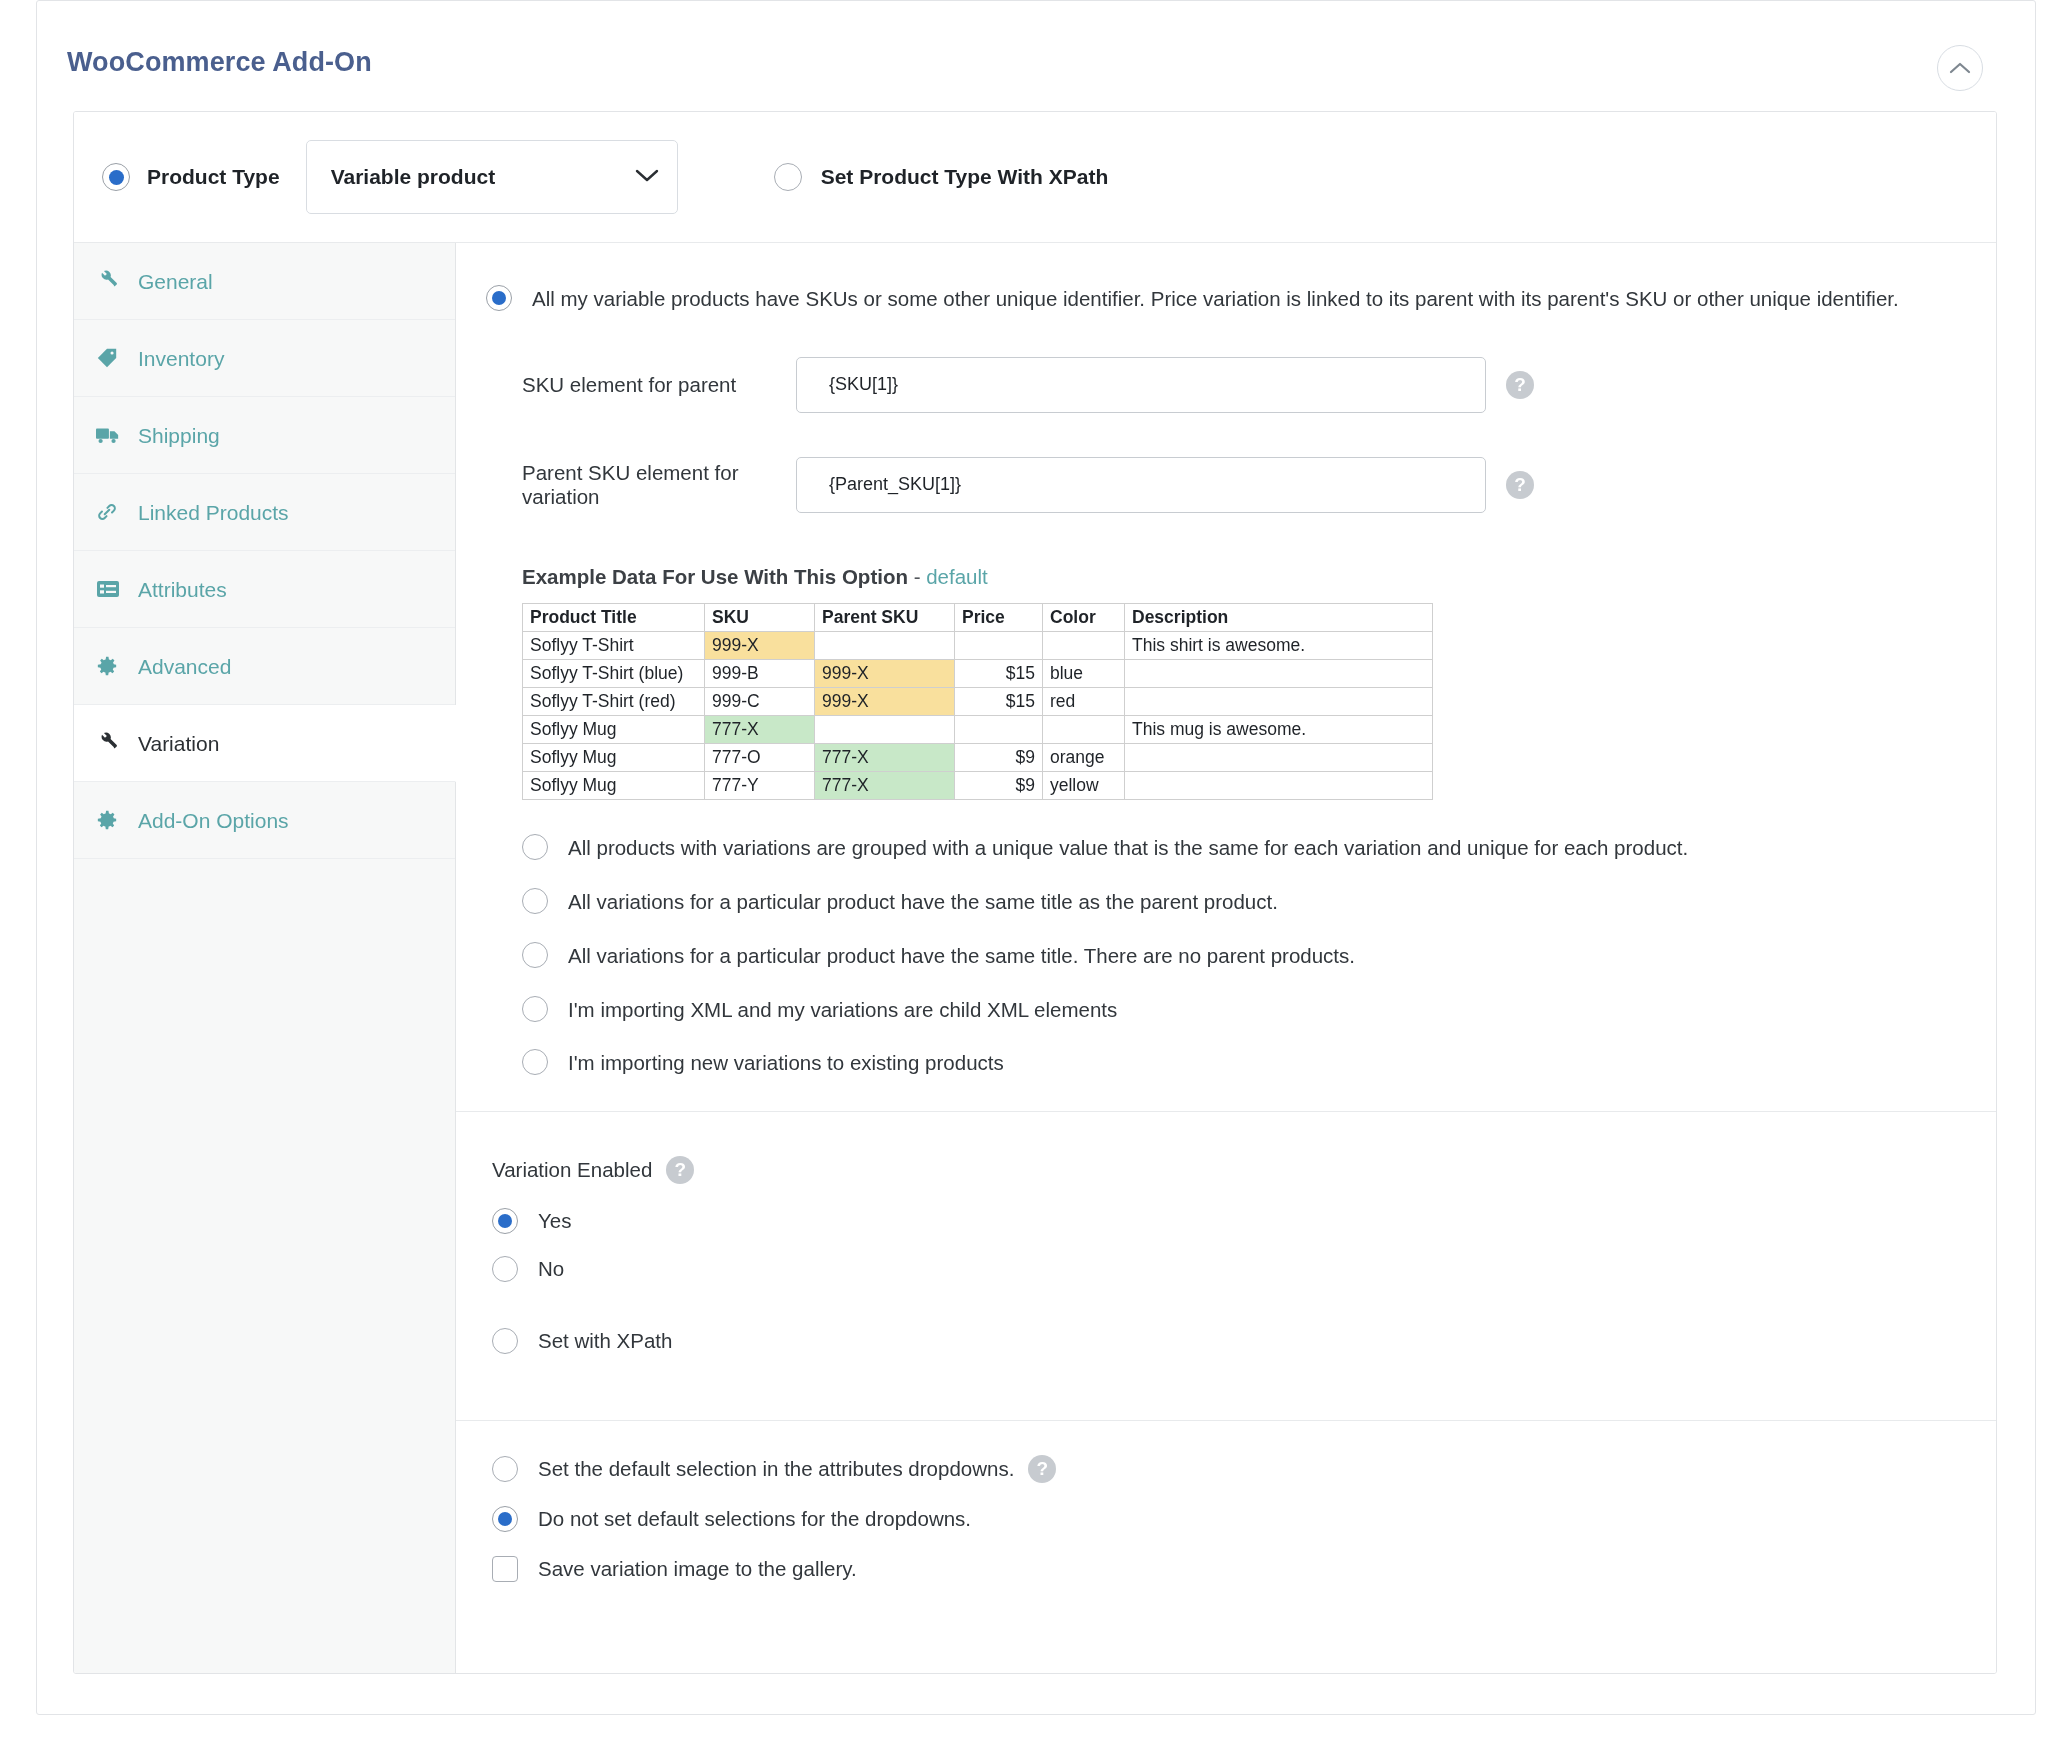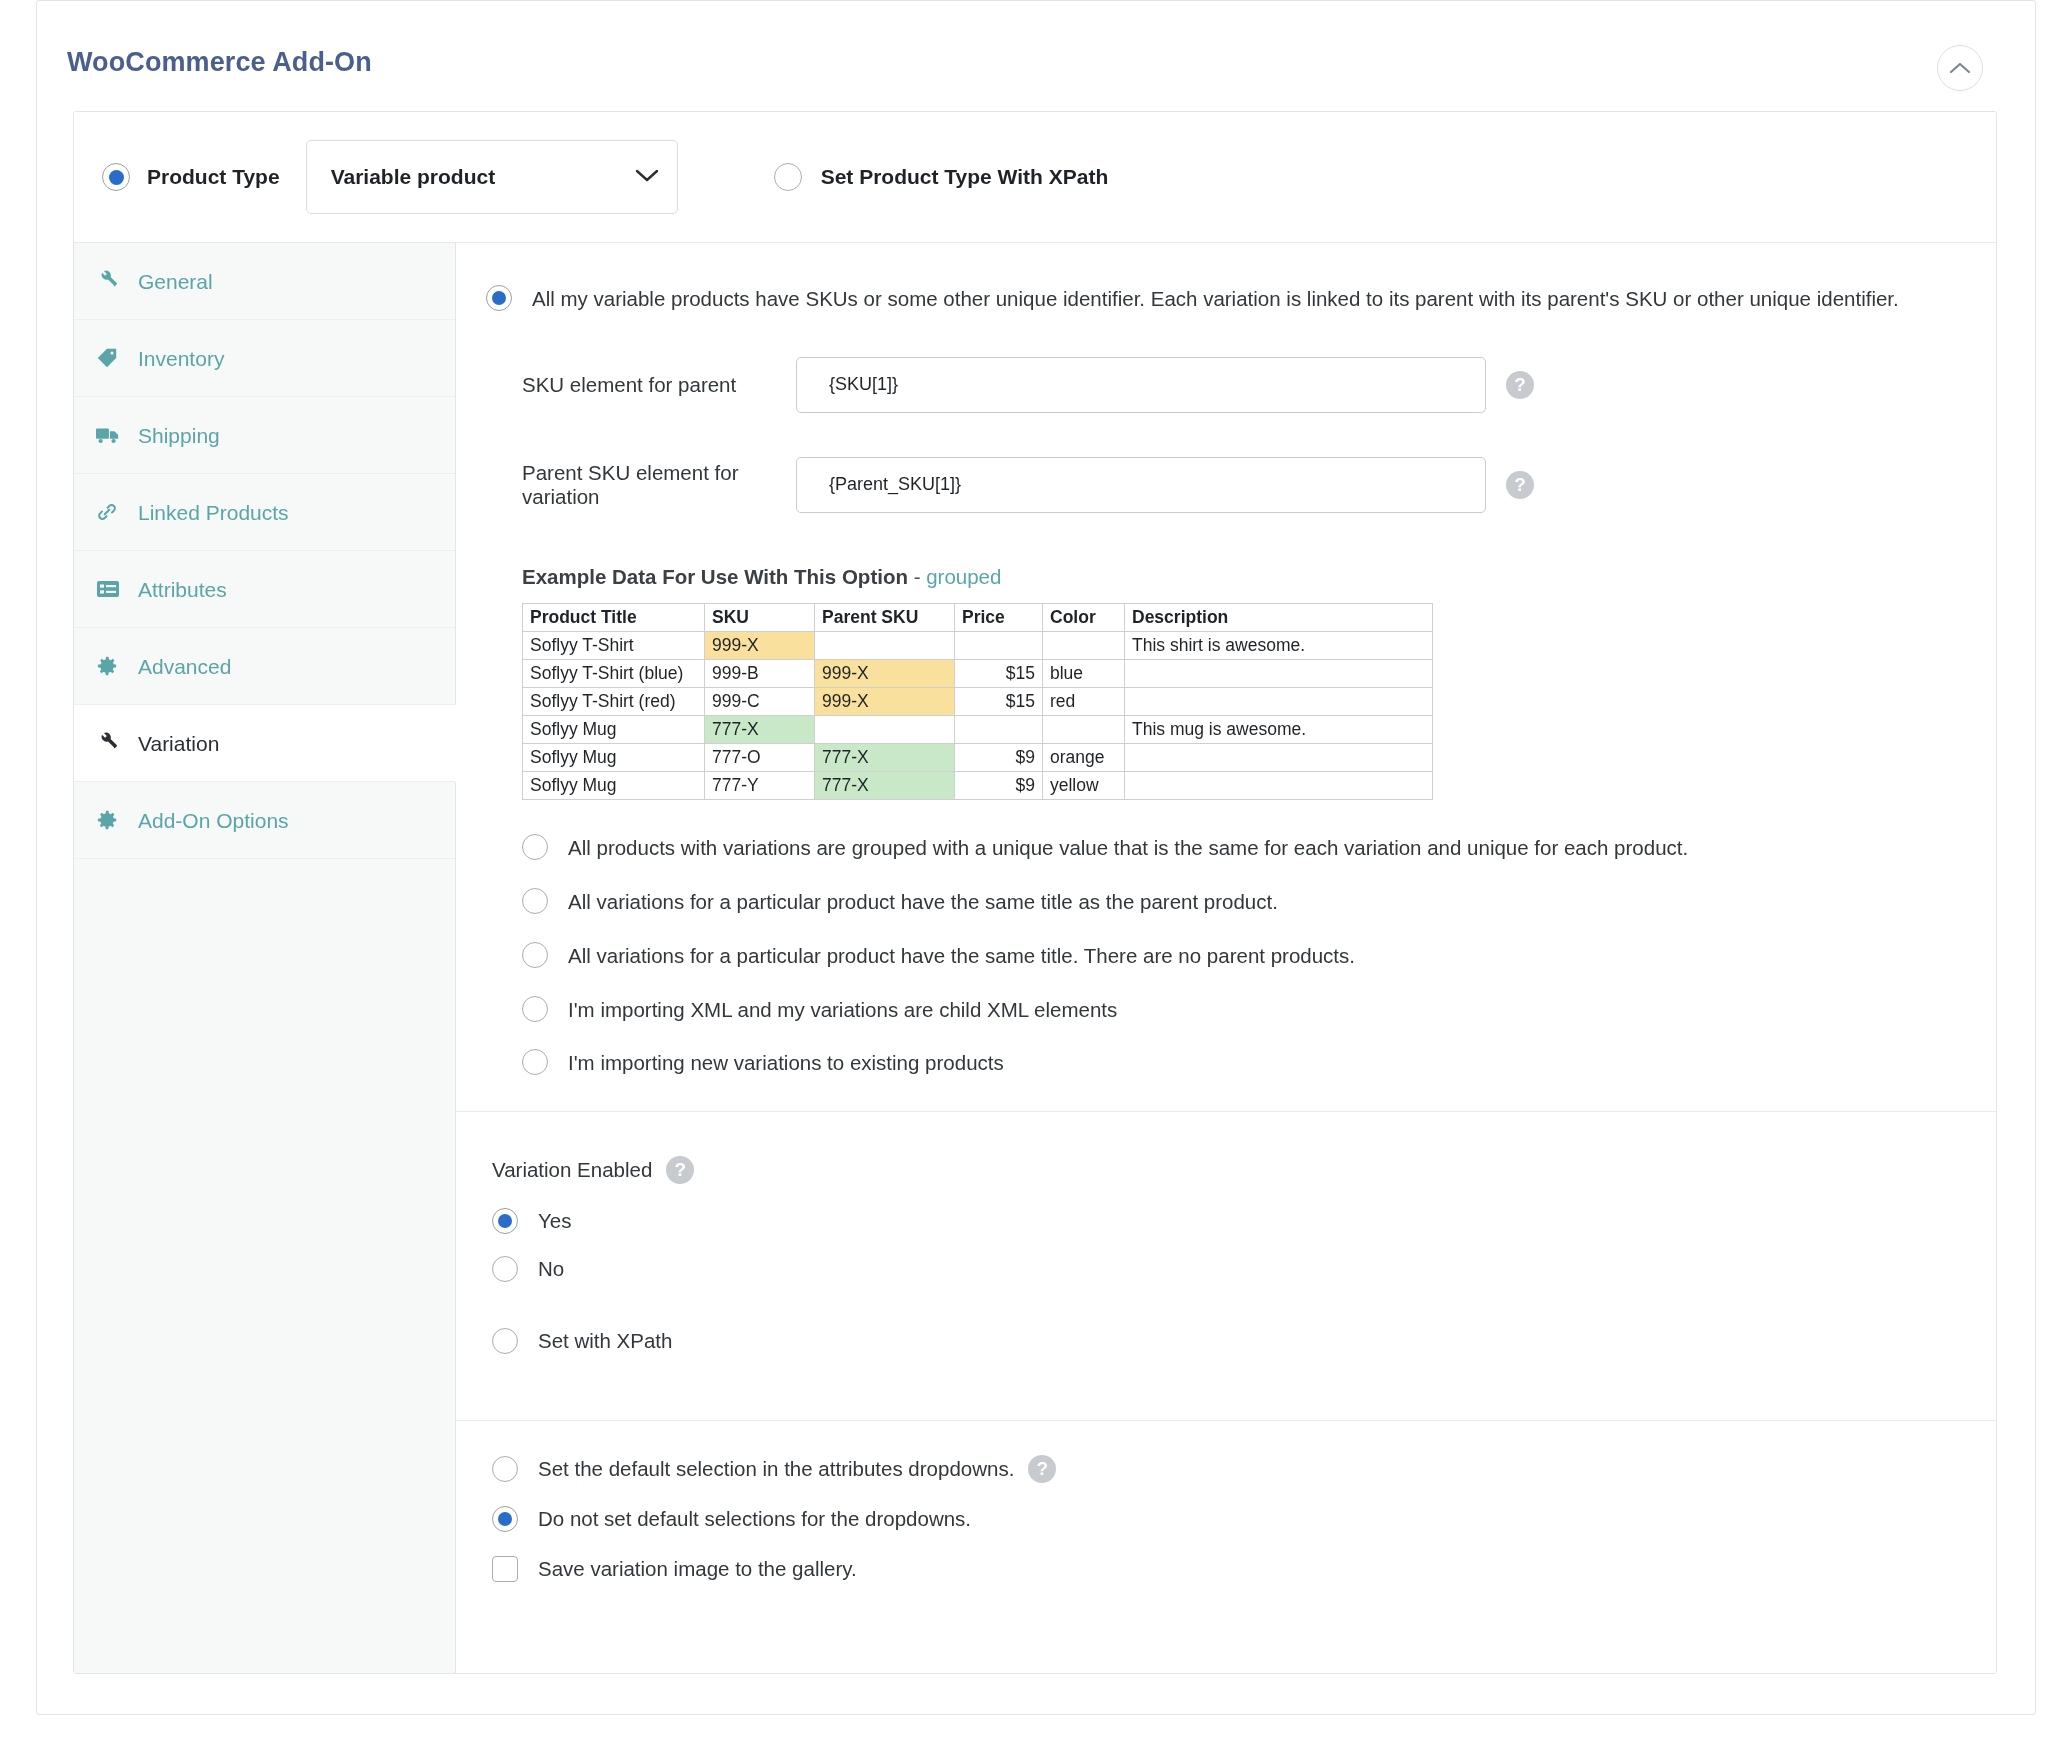--- a/index.html
+++ b/index.html
@@ -397,39 +397,39 @@
           </span>
           <span class="side-label">Add-On Options</span>
         </div>
       </div>
 
       <div class="main">
 
         <div class="sec first-opt">
           <div class="opt-row">
             <span class="radio on"></span>
-            <span class="opt-text">All my variable products have SKUs or some other unique identifier. Each variation is linked to its parent with its parent's SKU or other unique identifier.</span>
+            <span class="opt-text">All my variable products have SKUs or some other unique identifier. Price variation is linked to its parent with its parent's SKU or other unique identifier.</span>
           </div>
 
           <div class="field-row">
             <span class="field-label">SKU element for parent</span>
             <input class="field-input" type="text" value="{SKU[1]}" style="">
             <span class="help-dot">?</span>
           </div>
 
           <div class="field-row">
             <span class="field-label">Parent SKU element for variation</span>
             <input class="field-input" type="text" value="{Parent_SKU[1]}" style="">
             <span class="help-dot">?</span>
           </div>
 
           <div class="example-head">
             <span>Example Data For Use With This Option</span>
             <span class="dash">-</span>
-            <span class="dl">grouped</span>
+            <span class="dl">default</span>
           </div>
 
           <table class="ex-table">
             <colgroup>
                 <col class="c0">
                 <col class="c1">
                 <col class="c2">
                 <col class="c3">
                 <col class="c4">
                 <col class="c5">

